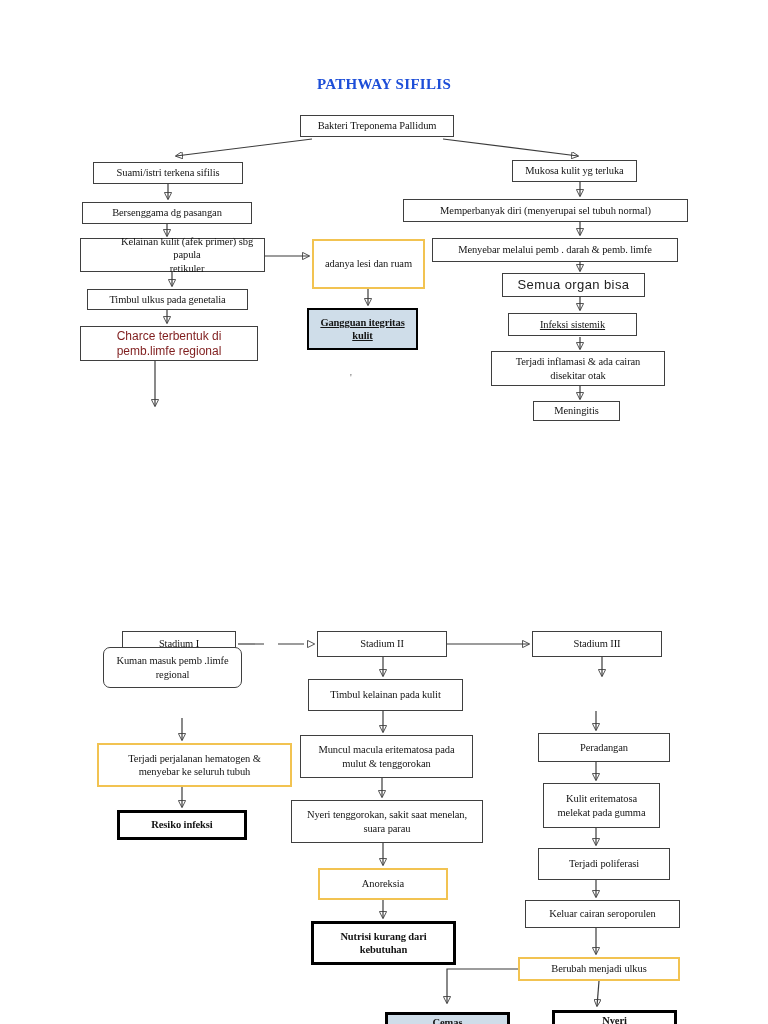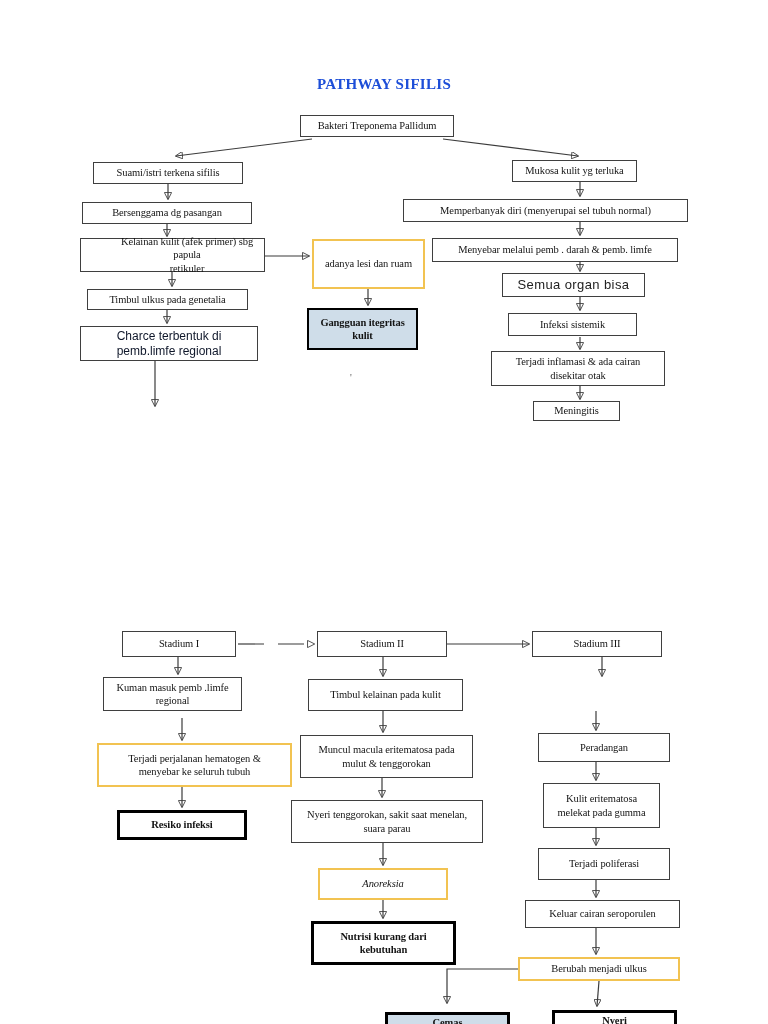--- a/index.html
+++ b/index.html
@@ -18,21 +18,21 @@
     border:1px solid #3f3f3f;
     display:flex; align-items:center; justify-content:center;
     text-align:center; white-space:pre-line;
     font-size:10.5px; letter-spacing:-0.1px; line-height:1.25;
     color:#141414; padding:1px 3px;
   }
   .yellow { border:2px solid #f2c351; }
   .thick  { border:3px solid #000; font-weight:bold; }
   .thick2 { border:2.5px solid #000; font-weight:bold; }
   .blue   { background:#cfdde9; }
-  .sans   { font-family:"Liberation Sans","DejaVu Sans",sans-serif; font-size:12px; color:#0f172a; letter-spacing:0; }
+  .sans   { font-family:"Liberation Sans","DejaVu Sans",sans-serif; font-size:12px; color:#7f1d1d; letter-spacing:0; }
   .sans-lg{ font-family:"Liberation Sans","DejaVu Sans",sans-serif; font-size:13px; color:#222; letter-spacing:0.4px; }
   .connectors { position:absolute; left:0; top:0; width:768px; height:1024px; }
   .connectors path { stroke:#3b3b3b; stroke-width:1.2; fill:none; }
   .stray-mark {
     position:absolute; left:350px; top:372px; font-size:10px; color:#555;
     font-family:"Liberation Serif",serif;
   }
 </style>
 </head>
 <body>
@@ -86,49 +86,49 @@
 
   <div class="node" style="left:82px;top:202px;width:170px;height:22px;">Bersenggama dg pasangan</div>
   <div class="node" style="left:93px;top:162px;width:150px;height:22px;">Suami/istri terkena sifilis</div>
   <div class="node" style="left:80px;top:238px;width:185px;height:34px;padding-left:32px;">Kelainan kulit (afek primer) sbg papula
 retikuler</div>
   <div class="node" style="left:87px;top:289px;width:161px;height:21px;">Timbul ulkus pada genetalia</div>
   <div class="node sans" style="left:80px;top:326px;width:178px;height:35px;">Charce terbentuk di
 pemb.limfe regional</div>
 
   <div class="node yellow" style="left:312px;top:239px;width:113px;height:50px;">adanya lesi dan ruam</div>
-  <div class="node thick2 blue" style="left:307px;top:308px;width:111px;height:42px;">Gangguan itegritas
+  <div class="node thick2 blue" style="left:307px;top:308px;width:111px;height:42px;text-decoration:underline;">Gangguan itegritas
 kulit</div>
   <div class="stray-mark">'</div>
 
   <div class="node" style="left:512px;top:160px;width:125px;height:22px;">Mukosa kulit yg terluka</div>
   <div class="node" style="left:403px;top:199px;width:285px;height:23px;">Memperbanyak diri (menyerupai sel tubuh normal)</div>
   <div class="node" style="left:432px;top:238px;width:246px;height:24px;">Menyebar melalui pemb . darah &amp; pemb. limfe</div>
   <div class="node sans-lg" style="left:502px;top:273px;width:143px;height:24px;">Semua organ bisa</div>
-  <div class="node" style="left:508px;top:313px;width:129px;height:23px;">Infeksi sistemik</div>
+  <div class="node" style="left:508px;top:313px;width:129px;height:23px;text-decoration:underline;">Infeksi sistemik</div>
   <div class="node" style="left:491px;top:351px;width:174px;height:35px;">Terjadi inflamasi &amp; ada cairan
 disekitar otak</div>
   <div class="node" style="left:533px;top:401px;width:87px;height:20px;">Meningitis</div>
 
   <div class="node" style="left:122px;top:631px;width:114px;height:26px;">Stadium I</div>
   <div class="node" style="left:317px;top:631px;width:130px;height:26px;">Stadium II</div>
   <div class="node" style="left:532px;top:631px;width:130px;height:26px;">Stadium III</div>
 
-  <div class="node" style="left:103px;top:677px;width:139px;height:34px;">Kuman masuk pemb .limfe
+  <div class="node" style="left:103px;top:647px;width:139px;height:41px;border-radius:7px;">Kuman masuk pemb .limfe
 regional</div>
   <div class="node yellow" style="left:97px;top:743px;width:195px;height:44px;">Terjadi perjalanan hematogen &amp;
 menyebar ke seluruh tubuh</div>
   <div class="node thick" style="left:117px;top:810px;width:130px;height:30px;">Resiko infeksi</div>
 
   <div class="node" style="left:308px;top:679px;width:155px;height:32px;">Timbul kelainan pada kulit</div>
   <div class="node" style="left:291px;top:800px;width:192px;height:43px;">Nyeri tenggorokan, sakit saat menelan,
 suara parau</div>
   <div class="node" style="left:300px;top:735px;width:173px;height:43px;">Muncul macula eritematosa pada
 mulut &amp; tenggorokan</div>
-  <div class="node yellow" style="left:318px;top:868px;width:130px;height:32px;font-style:italic;">Anoreksia</div>
+  <div class="node yellow" style="left:318px;top:868px;width:130px;height:32px;">Anoreksia</div>
   <div class="node thick" style="left:311px;top:921px;width:145px;height:44px;">Nutrisi kurang dari
 kebutuhan</div>
   <div class="node thick blue" style="left:385px;top:1012px;width:125px;height:40px;align-items:flex-start;">Cemas</div>
 
   <div class="node" style="left:538px;top:733px;width:132px;height:29px;">Peradangan</div>
   <div class="node" style="left:543px;top:783px;width:117px;height:45px;">Kulit eritematosa
 melekat pada gumma</div>
   <div class="node" style="left:538px;top:848px;width:132px;height:32px;">Terjadi poliferasi</div>
   <div class="node" style="left:525px;top:900px;width:155px;height:28px;">Keluar cairan seroporulen</div>
   <div class="node yellow" style="left:518px;top:957px;width:162px;height:24px;">Berubah menjadi ulkus</div>

